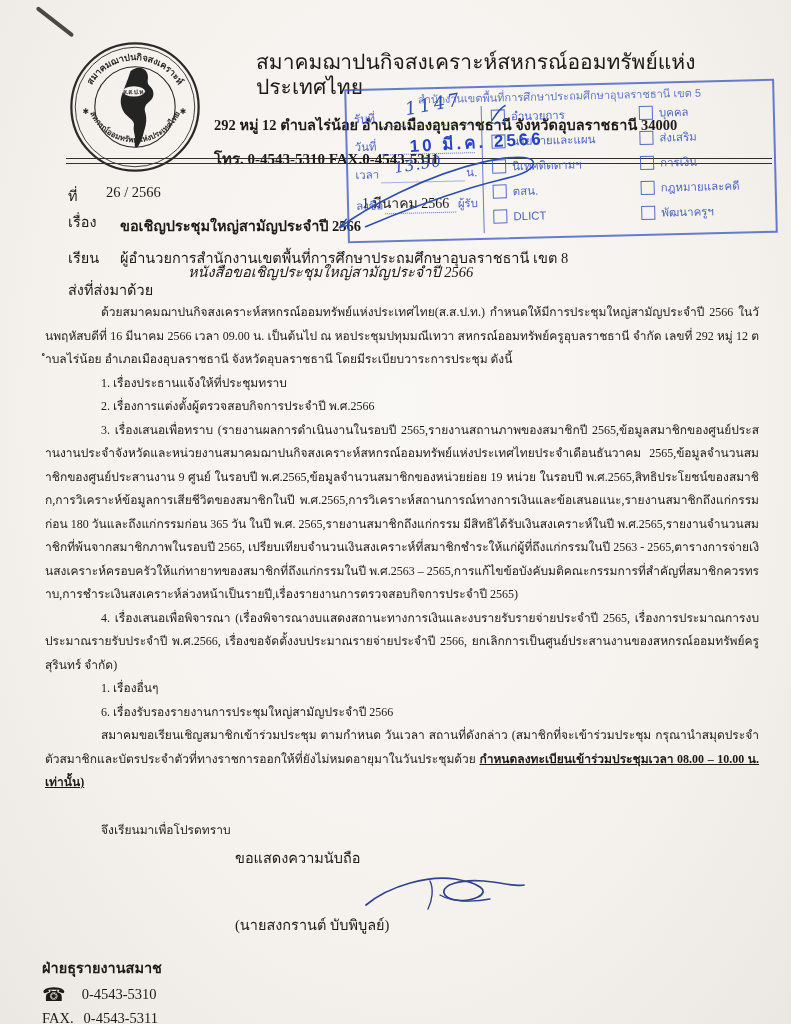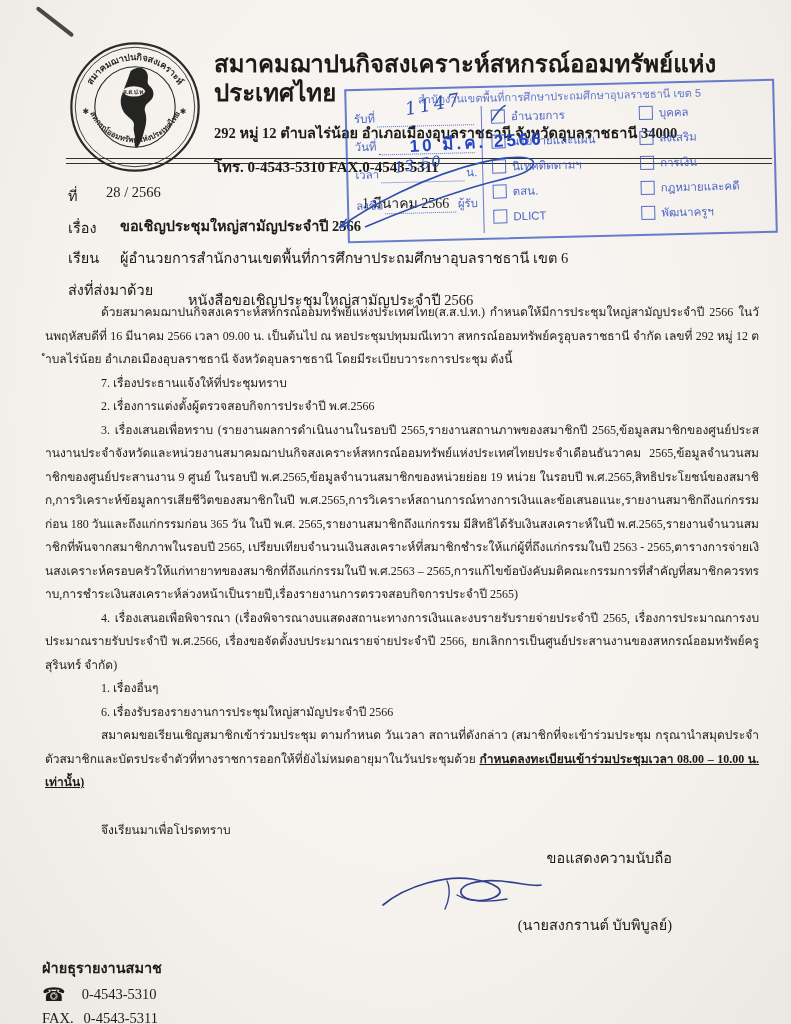--- a/index.html
+++ b/index.html
@@ -14,21 +14,21 @@
     color: #1d1b18;
   }
 
   
   .scan-mark { position:absolute; left:38px; top:6px; width:46px; height:4px;
     background:#2a2a28; transform:rotate(38deg); transform-origin:left top; border-radius:2px; opacity:.85;}
 
   
   .seal { position:absolute; left:68px; top:40px; width:134px; height:134px; }
   .org-head { position:absolute; left:214px; top:50px; width:565px; }
-  .org-name { font-size:24px; font-weight:bold; letter-spacing:0; line-height:1.2; }
+  .org-name { font-size:21px; font-weight:normal; letter-spacing:0; line-height:1.2;margin-left:42px; }
   .org-addr { font-size:14.5px; font-weight:bold; margin-top:13px; }
   .org-tel  { font-size:15px; font-weight:bold; margin-top:11px; }
   .double-rule { position:absolute; left:66px; top:158px; width:706px; height:4px;
     border-top:1.5px solid #32302d; border-bottom:1.5px solid #32302d; }
 
   
   .ref-label { position:absolute; left:68px; top:184px; font-size:14.5px; }
   .ref-no    { position:absolute; left:106px; top:184px; font-size:14.5px; }
   .letter-date { position:absolute; left:362px; top:192px; font-size:14px; z-index:1; }
 
@@ -56,35 +56,35 @@
   .hw-recno { left:58px; top:4px; font-size:18px; transform:rotate(-9deg); letter-spacing:3px;}
   .hw-time  { left:46px; top:66px; font-size:15px; transform:rotate(-7deg); letter-spacing:1px;}
   .date-stamp { position:absolute; left:62px; top:40px; font-size:17px; font-weight:bold;
     color:#2644c6; letter-spacing:3px; transform:rotate(-2deg); white-space:nowrap;
     font-family:"Liberation Sans","DejaVu Sans",sans-serif; }
   .stamp-sign { position:absolute; left:-14px; top:58px; width:230px; height:90px; }
 
   
   .f-label { position:absolute; left:68px; font-size:14.5px; }
   .f-value { position:absolute; font-size:14.5px; }
-  .subj-l { top:216px; } .subj-v { top:214px; left:120px; font-weight:bold; }
+  .subj-l { top:210px; } .subj-v { top:214px; left:120px; font-weight:bold; }
   .to-l   { top:246px; } .to-v   { top:246px; left:120px; }
-  .att-l  { top:278px; } .att-v  { top:288px; left:188px; }
+  .att-l  { top:278px; } .att-v  { top:260px; left:188px;font-style:italic; }
 
   
   .body-block { position:absolute; left:45px; top:301px; width:714px;
     font-size:12px; line-height:23.5px; text-align:justify;
     word-break:break-all; overflow-wrap:anywhere; }
   .body-block p { margin:0; text-indent:56px; }
   .closing-line { margin-top:24px !important; }
   .b { font-weight:normal; }
   .bu { font-weight:bold; text-decoration:underline; }
 
   
-  .sign-block { position:absolute; left:252px; top:846px; width:420px; text-align:right; }
+  .sign-block { position:absolute; left:235px; top:846px; width:420px; text-align:left; }
   .sign-salute { font-size:14.5px; }
   .sign-svg { display:block; margin:2px auto 0; }
   .sign-name { font-size:14.5px; margin-top:0; }
   .sign-title { font-size:14px; margin-top:7px; white-space:nowrap; }
 
   
   .footer { position:absolute; left:42px; top:956px; font-size:14.5px; }
   .footer .dept { font-weight:bold; font-size:14.5px; }
   .footer .row { margin-top:6px; display:flex; align-items:center; }
   .phone-glyph { font-size:19px; margin-right:16px; line-height:1; }
@@ -122,21 +122,21 @@
   </div>
 
   <div class="org-head">
     <div class="org-name">สมาคมฌาปนกิจสงเคราะห์สหกรณ์ออมทรัพย์แห่งประเทศไทย</div>
     <div class="org-addr">292 หมู่ 12 ตำบลไร่น้อย อำเภอเมืองอุบลราชธานี จังหวัดอุบลราชธานี 34000</div>
     <div class="org-tel">โทร. 0-4543-5310 FAX.0-4543-5311</div>
   </div>
   <div class="double-rule"></div>
 
   <div class="ref-label">ที่</div>
-  <div class="ref-no">28 / 2566</div>
+  <div class="ref-no">26 / 2566</div>
   <div class="letter-date">1 มีนาคม 2566</div>
 
   <div class="stamp">
     <div class="stamp-office">สำนักงานเขตพื้นที่การศึกษาประถมศึกษาอุบลราชธานี เขต 5</div>
 
     <div class="stamp-left">
       <div class="frow">
         <span>รับที่</span>
         <span class="leader"></span>
       </div>
@@ -213,27 +213,27 @@
     <div class="hw hw-time">13.50</div>
     <svg class="stamp-sign" viewBox="0 0 230 90">
       <path d="M4,78 C30,60 90,28 150,16 C185,9 205,12 198,22 C190,32 160,34 135,42 C100,52 60,66 30,78" fill="none" stroke="#2f4fae" stroke-width="1.6" stroke-linecap="round"></path>
       <path d="M4,78 l10,-2 m-10,2 l7,-8" fill="none" stroke="#2f4fae" stroke-width="1.4" stroke-linecap="round"></path>
     </svg>
   </div>
 
   <div class="f-label subj-l">เรื่อง</div>
   <div class="f-value subj-v">ขอเชิญประชุมใหญ่สามัญประจำปี  2566</div>
   <div class="f-label to-l">เรียน</div>
-  <div class="f-value to-v">ผู้อำนวยการสำนักงานเขตพื้นที่การศึกษาประถมศึกษาอุบลราชธานี  เขต 6</div>
+  <div class="f-value to-v">ผู้อำนวยการสำนักงานเขตพื้นที่การศึกษาประถมศึกษาอุบลราชธานี  เขต 8</div>
   <div class="f-label att-l">ส่งที่ส่งมาด้วย</div>
   <div class="f-value att-v">หนังสือขอเชิญประชุมใหญ่สามัญประจำปี 2566</div>
 
   <div class="body-block">
     <p>ด้วยสมาคมฌาปนกิจสงเคราะห์สหกรณ์ออมทรัพย์แห่งประเทศไทย(ส.ส.ป.ท.) กำหนดให้มีการประชุมใหญ่สามัญประจำปี 2566 ในวันพฤหัสบดีที่ 16 มีนาคม 2566 เวลา 09.00 น. เป็นต้นไป ณ หอประชุมปทุมมณีเทวา สหกรณ์ออมทรัพย์ครูอุบลราชธานี จำกัด เลขที่ 292 หมู่ 12 ตำบลไร่น้อย อำเภอเมืองอุบลราชธานี จังหวัดอุบลราชธานี โดยมีระเบียบวาระการประชุม ดังนี้</p>
-    <p>7. เรื่องประธานแจ้งให้ที่ประชุมทราบ</p>
+    <p>1. เรื่องประธานแจ้งให้ที่ประชุมทราบ</p>
     <p>2. เรื่องการแต่งตั้งผู้ตรวจสอบกิจการประจำปี พ.ศ.2566</p>
     <p>3. เรื่องเสนอเพื่อทราบ (รายงานผลการดำเนินงานในรอบปี 2565,รายงานสถานภาพของสมาชิกปี 2565,ข้อมูลสมาชิกของศูนย์ประสานงานประจำจังหวัดและหน่วยงานสมาคมฌาปนกิจสงเคราะห์สหกรณ์ออมทรัพย์แห่งประเทศไทยประจำเดือนธันวาคม 2565,ข้อมูลจำนวนสมาชิกของศูนย์ประสานงาน 9 ศูนย์ ในรอบปี พ.ศ.2565,ข้อมูลจำนวนสมาชิกของหน่วยย่อย 19 หน่วย ในรอบปี พ.ศ.2565,สิทธิประโยชน์ของสมาชิก,การวิเคราะห์ข้อมูลการเสียชีวิตของสมาชิกในปี พ.ศ.2565,การวิเคราะห์สถานการณ์ทางการเงินและข้อเสนอแนะ,รายงานสมาชิกถึงแก่กรรมก่อน 180 วันและถึงแก่กรรมก่อน 365 วัน ในปี พ.ศ. 2565,รายงานสมาชิกถึงแก่กรรม มีสิทธิได้รับเงินสงเคราะห์ในปี พ.ศ.2565,รายงานจำนวนสมาชิกที่พ้นจากสมาชิกภาพในรอบปี 2565, เปรียบเทียบจำนวนเงินสงเคราะห์ที่สมาชิกชำระให้แก่ผู้ที่ถึงแก่กรรมในปี 2563 - 2565,ตารางการจ่ายเงินสงเคราะห์ครอบครัวให้แก่ทายาทของสมาชิกที่ถึงแก่กรรมในปี พ.ศ.2563 – 2565,การแก้ไขข้อบังคับมติคณะกรรมการที่สำคัญที่สมาชิกควรทราบ,การชำระเงินสงเคราะห์ล่วงหน้าเป็นรายปี,เรื่องรายงานการตรวจสอบกิจการประจำปี 2565)</p>
     <p>4. เรื่องเสนอเพื่อพิจารณา (เรื่องพิจารณางบแสดงสถานะทางการเงินและงบรายรับรายจ่ายประจำปี 2565, เรื่องการประมาณการงบประมาณรายรับประจำปี พ.ศ.2566, เรื่องขอจัดตั้งงบประมาณรายจ่ายประจำปี 2566, ยกเลิกการเป็นศูนย์ประสานงานของสหกรณ์ออมทรัพย์ครูสุรินทร์ จำกัด)</p>
     <p>1. เรื่องอื่นๆ</p>
     <p>6. เรื่องรับรองรายงานการประชุมใหญ่สามัญประจำปี 2566</p>
     <p><span>สมาคมขอเรียนเชิญสมาชิกเข้าร่วมประชุม ตามกำหนด วันเวลา สถานที่ดังกล่าว </span><span class="b">(สมาชิกที่จะเข้าร่วมประชุม กรุณานำสมุดประจำตัวสมาชิกและบัตรประจำตัวที่ทางราชการออกให้ที่ยังไม่หมดอายุมาในวันประชุมด้วย </span><span class="bu">กำหนดลงทะเบียนเข้าร่วมประชุมเวลา 08.00 – 10.00 น. เท่านั้น)</span></p>
     <p class="closing-line">จึงเรียนมาเพื่อโปรดทราบ</p>
   </div>
 
   <div class="sign-block">

